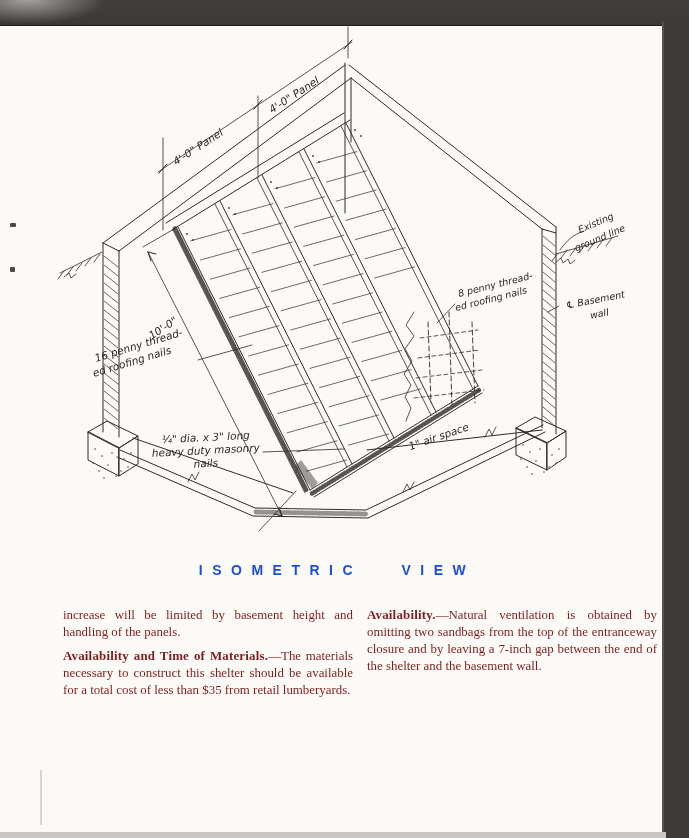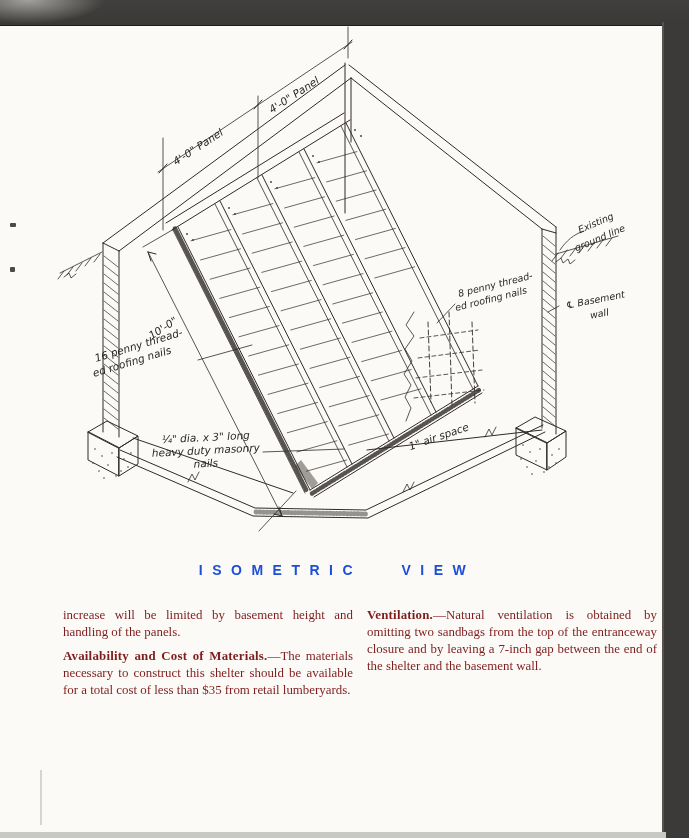--- a/index.html
+++ b/index.html
@@ -293,19 +293,19 @@
       <text class="hand hand-s" x="596" y="303" text-anchor="middle" transform="rotate(-11 596 303)">℄ Basement</text>
       <text class="hand hand-s" x="600" y="317" text-anchor="middle" transform="rotate(-11 600 317)">wall</text>
     </g>
   </svg>
 
   <div class="fig-title">ISOMETRIC VIEW</div>
 
   <div class="cols">
     <div class="col">
       <p><b></b><span>increase will be limited by basement height and handling of the panels.</span></p>
-      <p><b>Availability and Cost of Materials.</b><span>—The materials necessary to construct this shelter should be available for a total cost of less than $35 from retail lumberyards.</span></p>
+      <p><b>Availability and Time of Materials.</b><span>—The materials necessary to construct this shelter should be available for a total cost of less than $35 from retail lumberyards.</span></p>
     </div>
     <div class="col">
-      <p><b>Ventilation.</b><span>—Natural ventilation is obtained by omitting two sandbags from the top of the entranceway closure and by leaving a 7-inch gap between the end of the shelter and the basement wall.</span></p>
+      <p><b>Availability.</b><span>—Natural ventilation is obtained by omitting two sandbags from the top of the entranceway closure and by leaving a 7-inch gap between the end of the shelter and the basement wall.</span></p>
     </div>
   </div>
 </div>
 
 </body></html>

